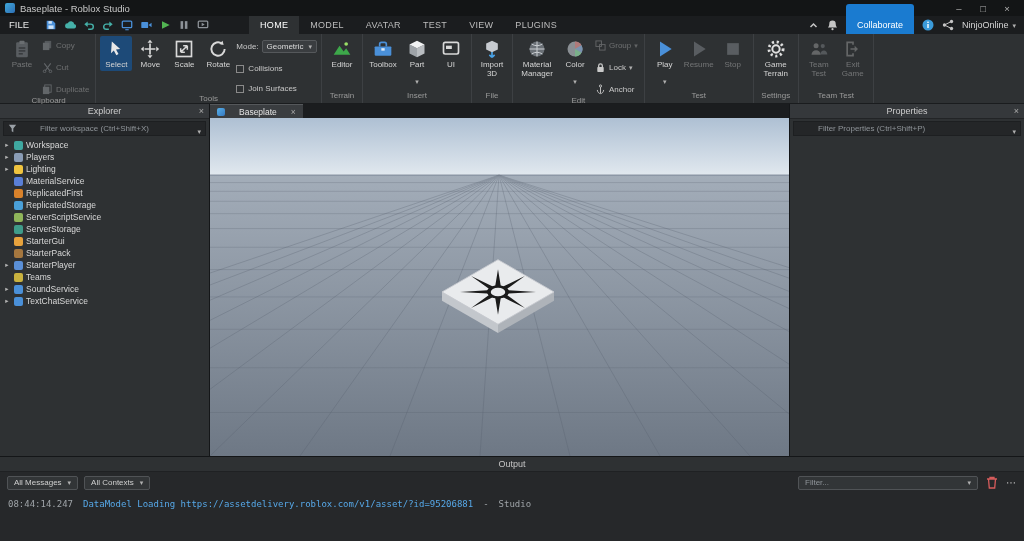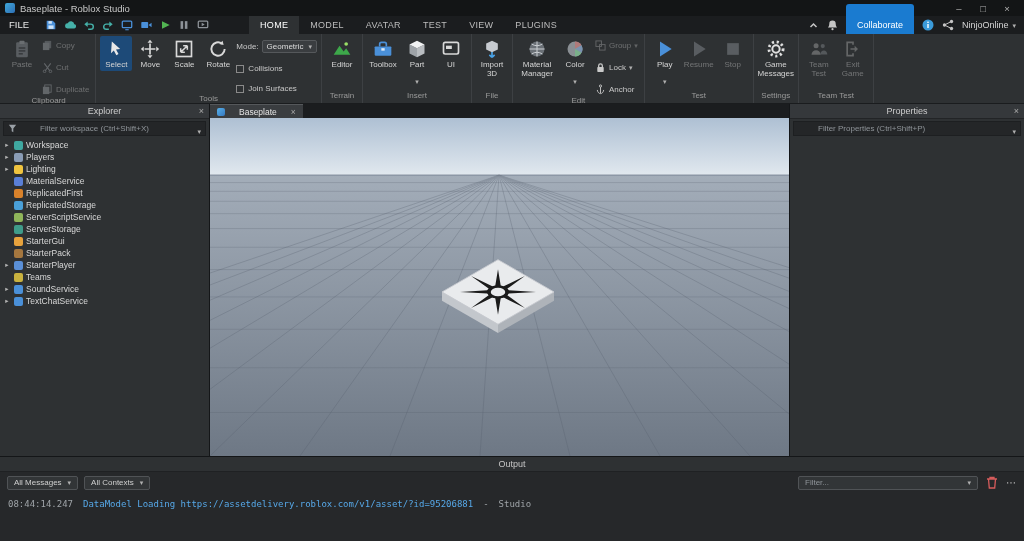--- a/index.html
+++ b/index.html
@@ -474,21 +474,21 @@
 
     <div class="rgroup">
       <div class="rgc">
         <div class="rbig w36">
           <span class="ric">
               <svg viewBox="0 0 24 24">
                 <circle cx="12" cy="12" r="8.5" fill="none" stroke="#e0e0e0" stroke-width="3.4" stroke-dasharray="2.6 3.2"></circle>
                 <circle cx="12" cy="12" r="4.4" fill="none" stroke="#e0e0e0" stroke-width="2.4"></circle>
               </svg>
             </span>
-          <span class="rlabel">Game Messages</span>
+          <span class="rlabel">Game Terrain</span>
         </div>
       </div>
       <div class="rgl">Settings</div>
     </div>
 
     <div class="rgroup">
       <div class="rgc">
         <div class="rbig disabled">
           <span class="ric">
               <svg viewBox="0 0 24 24">

